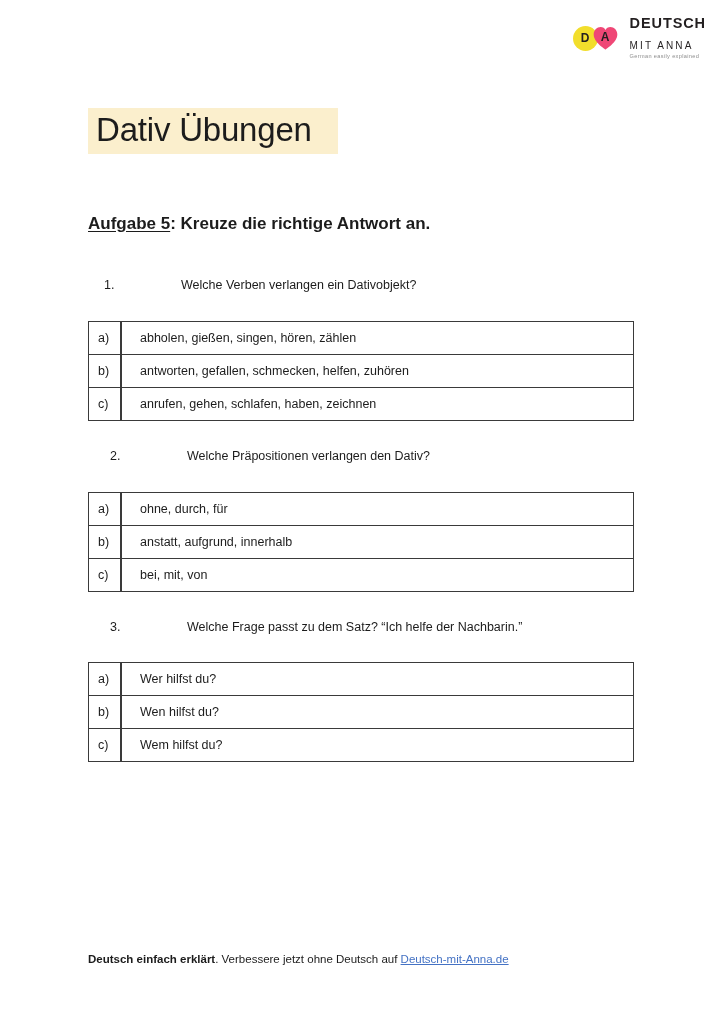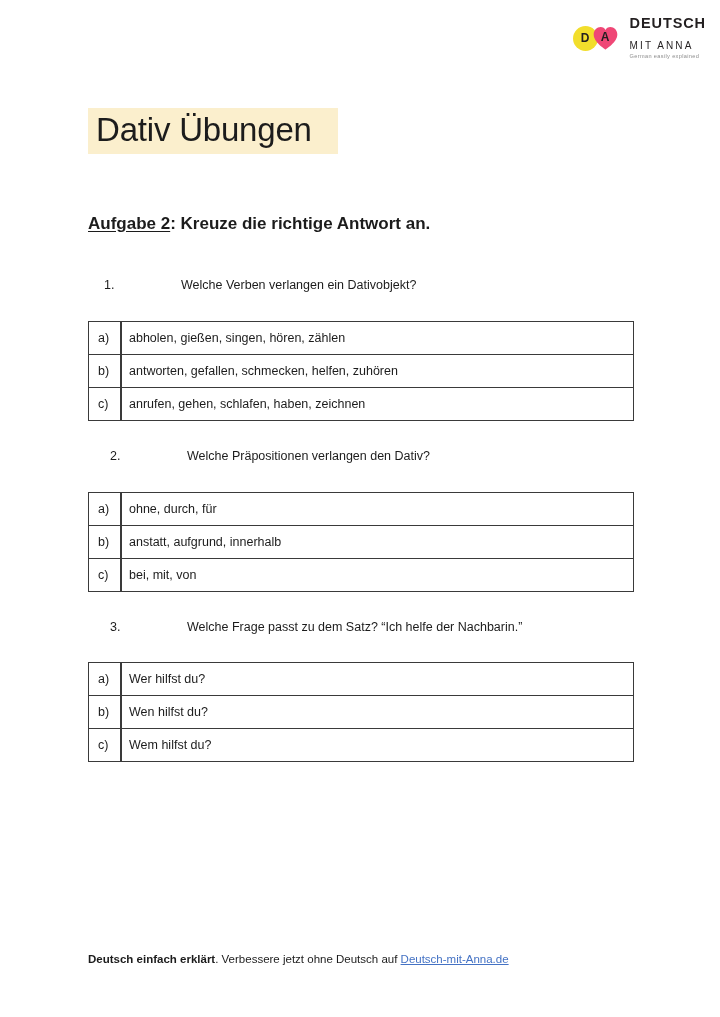--- a/index.html
+++ b/index.html
@@ -168,21 +168,21 @@
     display: flex;
     align-items: center;
     padding-left: 9px;
     font-size: 12.5px;
     box-sizing: border-box;
   }
   .answer-text {
     flex: 1;
     display: flex;
     align-items: center;
-    padding-left: 7px;
+    padding-left: 18px;
     font-size: 12.5px;
   }
 
   
   .footer {
     position: absolute;
     left: 88px;
     top: 953px;
     font-size: 11.5px;
     color: #1c1c1c;
@@ -210,21 +210,21 @@
   <div class="logo-text">
     <div class="logo-line1">DEUTSCH</div>
     <div class="logo-line2">MIT ANNA</div>
     <div class="logo-tagline">German easily explained</div>
   </div>
 </div>
 
 <div class="page-title">Dativ Übungen</div>
 
 <div class="task-heading">
-  <span class="underlined">Aufgabe 2</span><span>: Kreuze die richtige Antwort an.</span>
+  <span class="underlined">Aufgabe 5</span><span>: Kreuze die richtige Antwort an.</span>
 </div>
 
 <div class="content">
 
   <div class="question-row" style="left:104px; top:278px;">
     <span class="question-num">1.</span>
     <span class="question-text">Welche Verben verlangen ein Dativobjekt?</span>
   </div>
   <div class="answers" style="top:321px;">
     <div class="answer-row">

